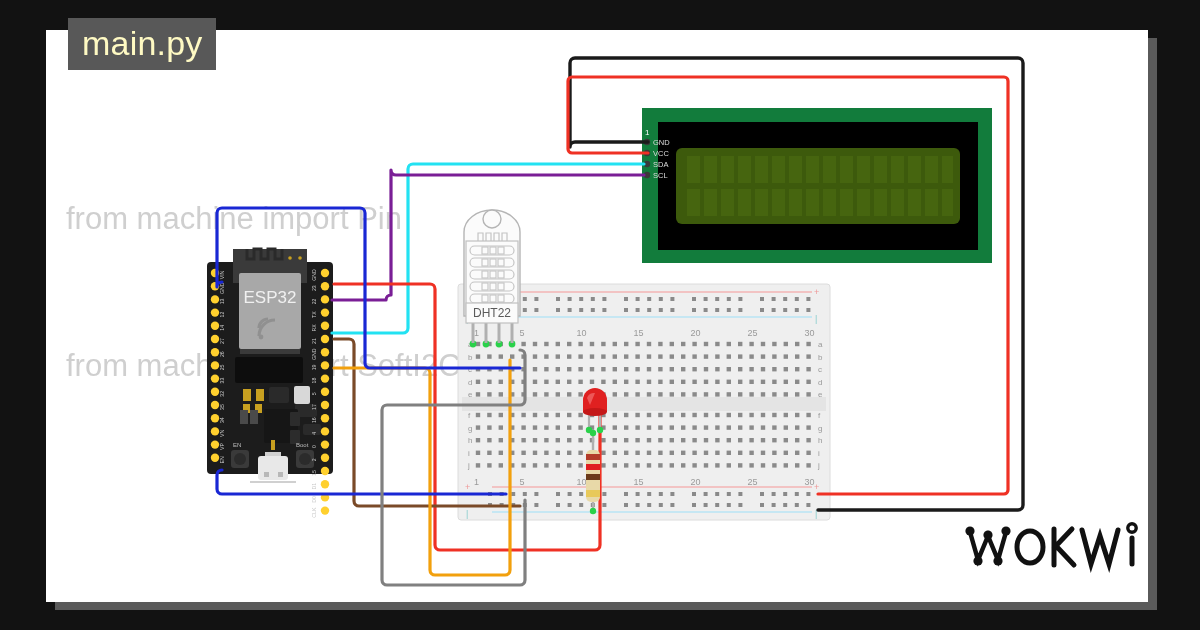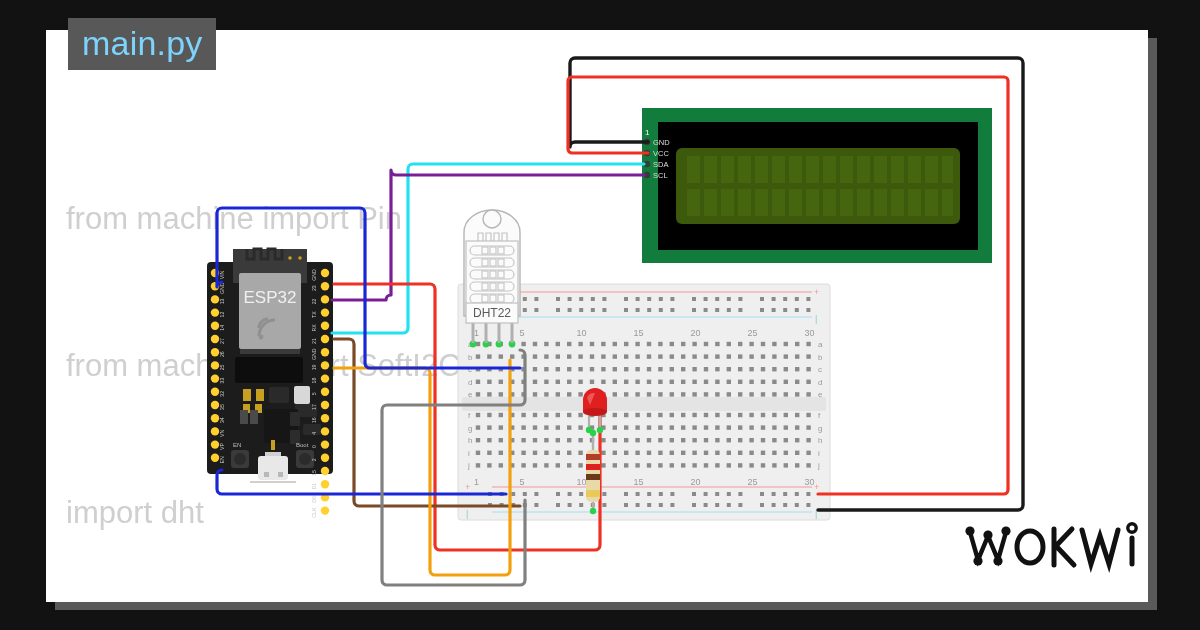--- a/index.html
+++ b/index.html
@@ -16,21 +16,21 @@
     background:#5a5a5a;
   }
   #canvas{
     position:absolute;left:46px;top:30px;width:1102px;height:572px;
     background:#ffffff;overflow:hidden;
   }
 
   
   #file-tab{
     position:absolute;left:68px;top:18px;
-    background:#585858;color:#7dd3fc;
+    background:#585858;color:#fef9c3;
     padding:6px 14px 8px 14px;
     font-size:34px;line-height:38px;
     letter-spacing:.2px;
     z-index:60;
   }
 
   
   #code{
     position:absolute;left:66px;top:96px;width:560px;
     color:#cfcfcf;
@@ -55,21 +55,20 @@
 <body>
 
 <div id="stage">
 
   <div id="canvas-shadow"></div>
   <div id="canvas"></div>
 
   <div id="code">
     <div>from machine import Pin</div>
     <div>from machine import SoftI2C</div>
-    <div>import dht</div>
     
     
     
     
     
     
     
     
   </div>
 

